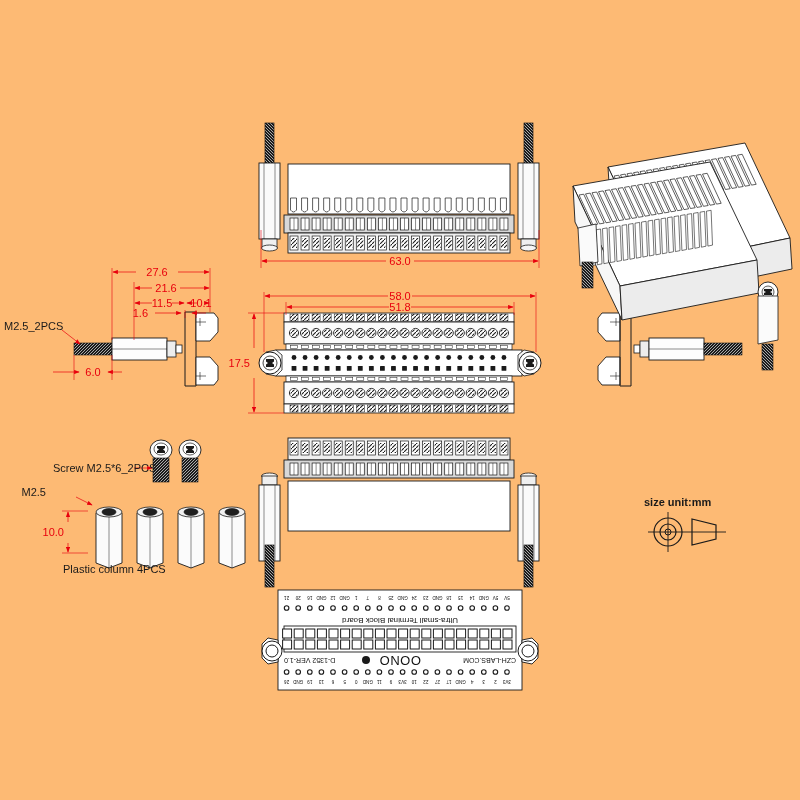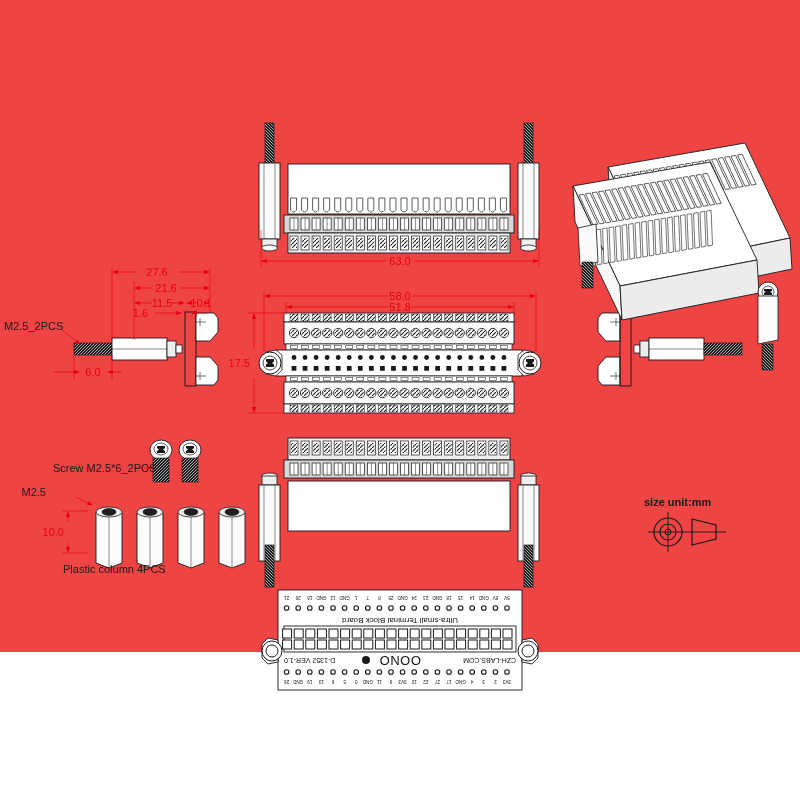--- a/index.html
+++ b/index.html
@@ -1,18 +1,18 @@
 <!DOCTYPE html>
 <html><head>
 <meta charset="utf-8">
 <style>
   html,body{margin:0;padding:0;background:#fff;}
   body{width:800px;height:800px;overflow:hidden;
        font-family:"Liberation Sans","DejaVu Sans",sans-serif;}
-  #sheet{position:relative;width:800px;height:652px;background:#ef4444;}
+  #sheet{position:relative;width:800px;height:800px;background:#fdba74;}
   svg{display:block;}
   .dimtxt{font-family:"Liberation Sans",sans-serif;font-size:11px;fill:#e8000d;}
   .notetxt{font-family:"Liberation Sans",sans-serif;font-size:11px;fill:#1a1a1a;}
   .silk{font-family:"Liberation Sans",sans-serif;fill:#111;}
   .pinlbl{font-family:"Liberation Sans",sans-serif;font-size:4.6px;fill:#111;}
 </style>
 </head>
 <body>
 
 <div id="sheet">

